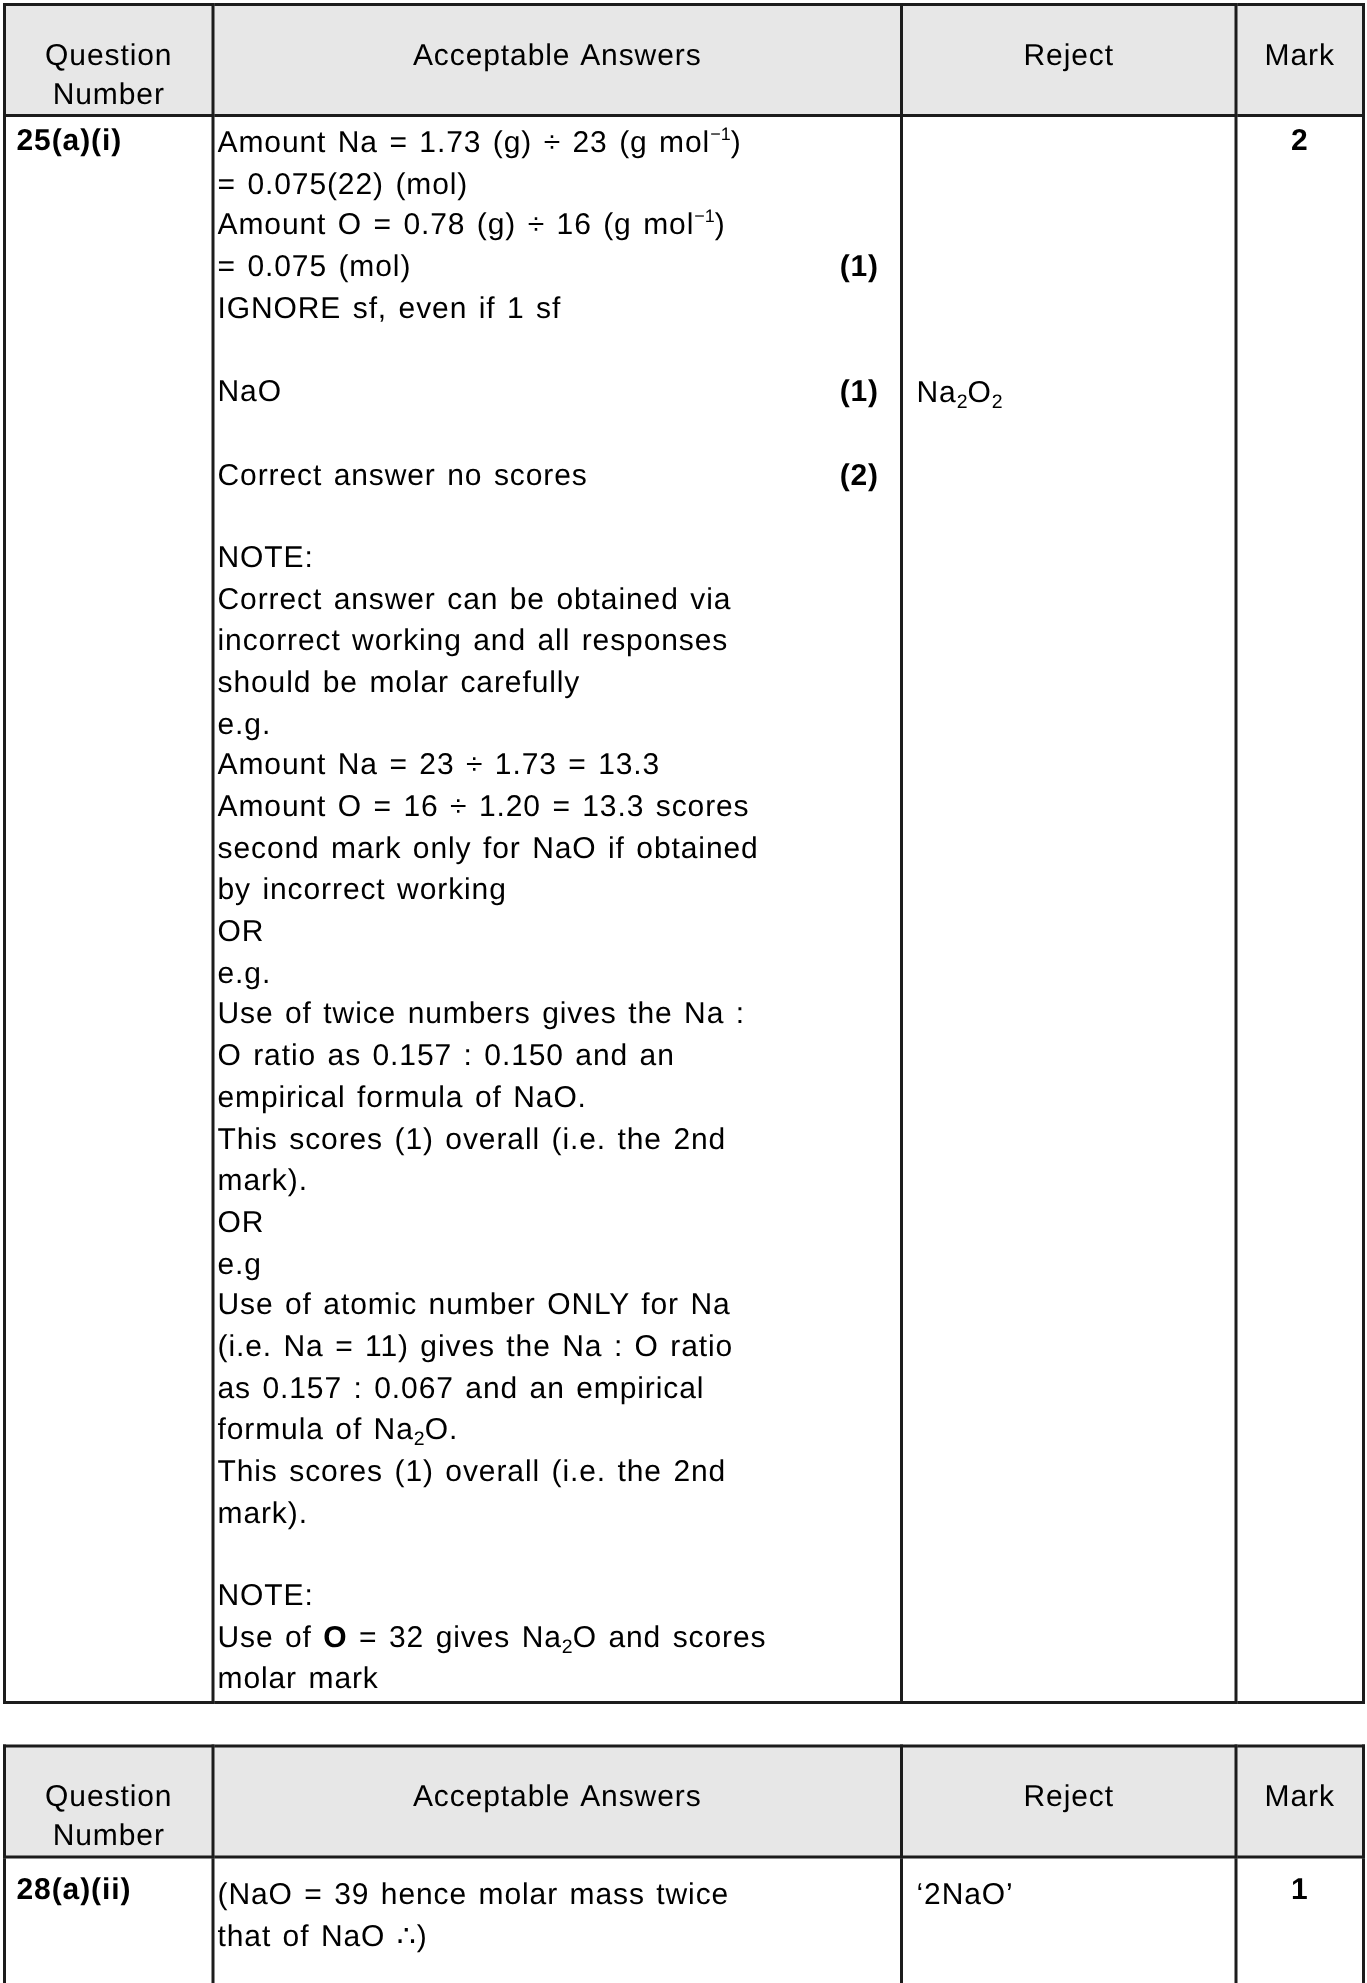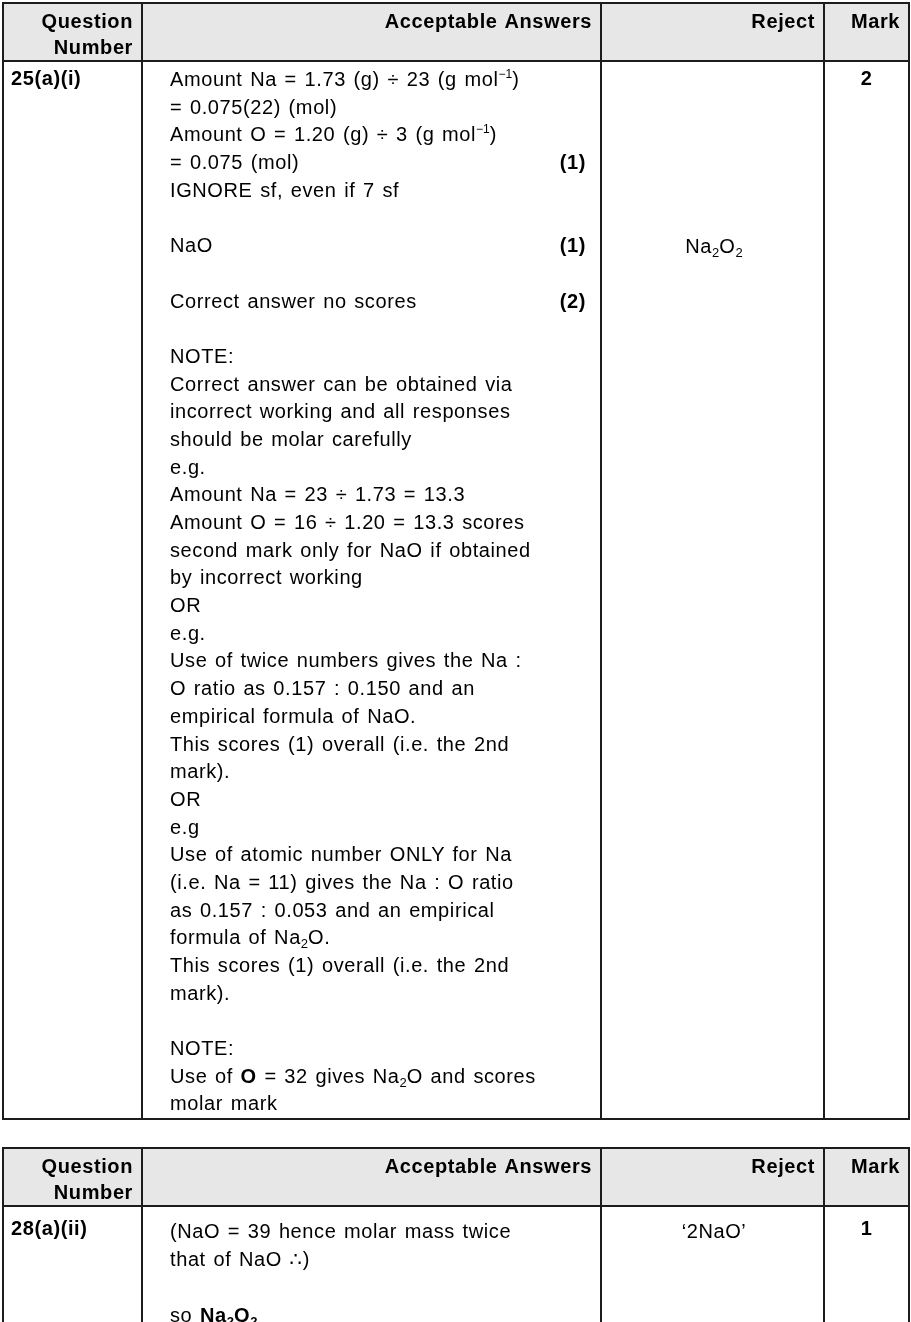--- a/index.html
+++ b/index.html
@@ -29,35 +29,35 @@
   col.ca { width: 459px; }
   col.cr { width: 223px; }
   col.cm { width: 85px; }
 
   thead tr { height: 55px; }
   .t1 tbody tr { height: 1056px; }
   .t2 tbody tr { height: 122px; }
 
   th {
     background: #e7e7e7;
-    font-weight: bold;
-    text-align: right;
+    font-weight: normal;
+    text-align: center;
     vertical-align: top;
-    padding: 4px 8px 0 8px;
+    padding: 20px 8px 0 8px;
     line-height: 26px;
   }
 
   td { vertical-align: top; }
 
   td.qcell {
     padding: 5px 4px 0 7px;
     font-weight: bold;
   }
-  td.acell { padding: 4px 14px 0 27px; }
-  td.rcell { padding: 5px 6px 0 9px; text-align: center; }
+  td.acell { padding: 4px 14px 0 2px; }
+  td.rcell { padding: 5px 6px 0 9px; }
   td.mcell {
     padding: 5px 0 0 0;
     text-align: center;
     font-weight: bold;
   }
   .t2 td.qcell, .t2 td.rcell, .t2 td.mcell { padding-top: 10px; }
   .t2 td.acell { padding-top: 10px; }
 
   .lines { overflow: hidden; }
   .line {
@@ -102,23 +102,23 @@
     </thead>
     <tbody>
       <tr>
         <td class="qcell">
           <span>25(a)(i)</span>
         </td>
         <td class="acell">
           <div class="lines">
               <div class="line"><span>Amount Na = 1.73 (g) ÷ 23 (g mol</span><sup>−1</sup><span>)</span></div>
               <div class="line"><span>= 0.075(22) (mol)</span></div>
-              <div class="line"><span>Amount O = 1.20 (g) ÷ 3 (g mol</span><sup>−1</sup><span>)</span></div>
+              <div class="line"><span>Amount O = 0.78 (g) ÷ 16 (g mol</span><sup>−1</sup><span>)</span></div>
               <div class="line"><span>= 0.075 (mol)</span><span class="mk">(1)</span></div>
-              <div class="line"><span>IGNORE sf, even if 7 sf</span></div>
+              <div class="line"><span>IGNORE sf, even if 1 sf</span></div>
               <div class="line">&nbsp;</div>
               <div class="line"><span>NaO</span><span class="mk">(1)</span></div>
               <div class="line">&nbsp;</div>
               <div class="line"><span>Correct answer no scores</span><span class="mk">(2)</span></div>
               <div class="line">&nbsp;</div>
               <div class="line"><span>NOTE:</span></div>
               <div class="line"><span>Correct answer can be obtained via</span></div>
               <div class="line"><span>incorrect working and all responses</span></div>
               <div class="line"><span>should be molar carefully</span></div>
               <div class="line"><span>e.g.</span></div>
@@ -130,21 +130,21 @@
               <div class="line"><span>e.g.</span></div>
               <div class="line"><span>Use of twice numbers gives the Na :</span></div>
               <div class="line"><span>O ratio as 0.157 : 0.150 and an</span></div>
               <div class="line"><span>empirical formula of NaO.</span></div>
               <div class="line"><span>This scores (1) overall (i.e. the 2nd</span></div>
               <div class="line"><span>mark).</span></div>
               <div class="line"><span>OR</span></div>
               <div class="line"><span>e.g</span></div>
               <div class="line"><span>Use of atomic number ONLY for Na</span></div>
               <div class="line"><span>(i.e. Na = 11) gives the Na : O ratio</span></div>
-              <div class="line"><span>as 0.157 : 0.053 and an empirical</span></div>
+              <div class="line"><span>as 0.157 : 0.067 and an empirical</span></div>
               <div class="line"><span>formula of Na</span><sub>2</sub><span>O.</span></div>
               <div class="line"><span>This scores (1) overall (i.e. the 2nd</span></div>
               <div class="line"><span>mark).</span></div>
               <div class="line">&nbsp;</div>
               <div class="line"><span>NOTE:</span></div>
               <div class="line"><span>Use of </span><span class="b">O</span><span> = 32 gives Na</span><sub>2</sub><span>O and scores</span></div>
               <div class="line"><span>molar mark</span></div>
             </div>
         </td>
         <td class="rcell">

